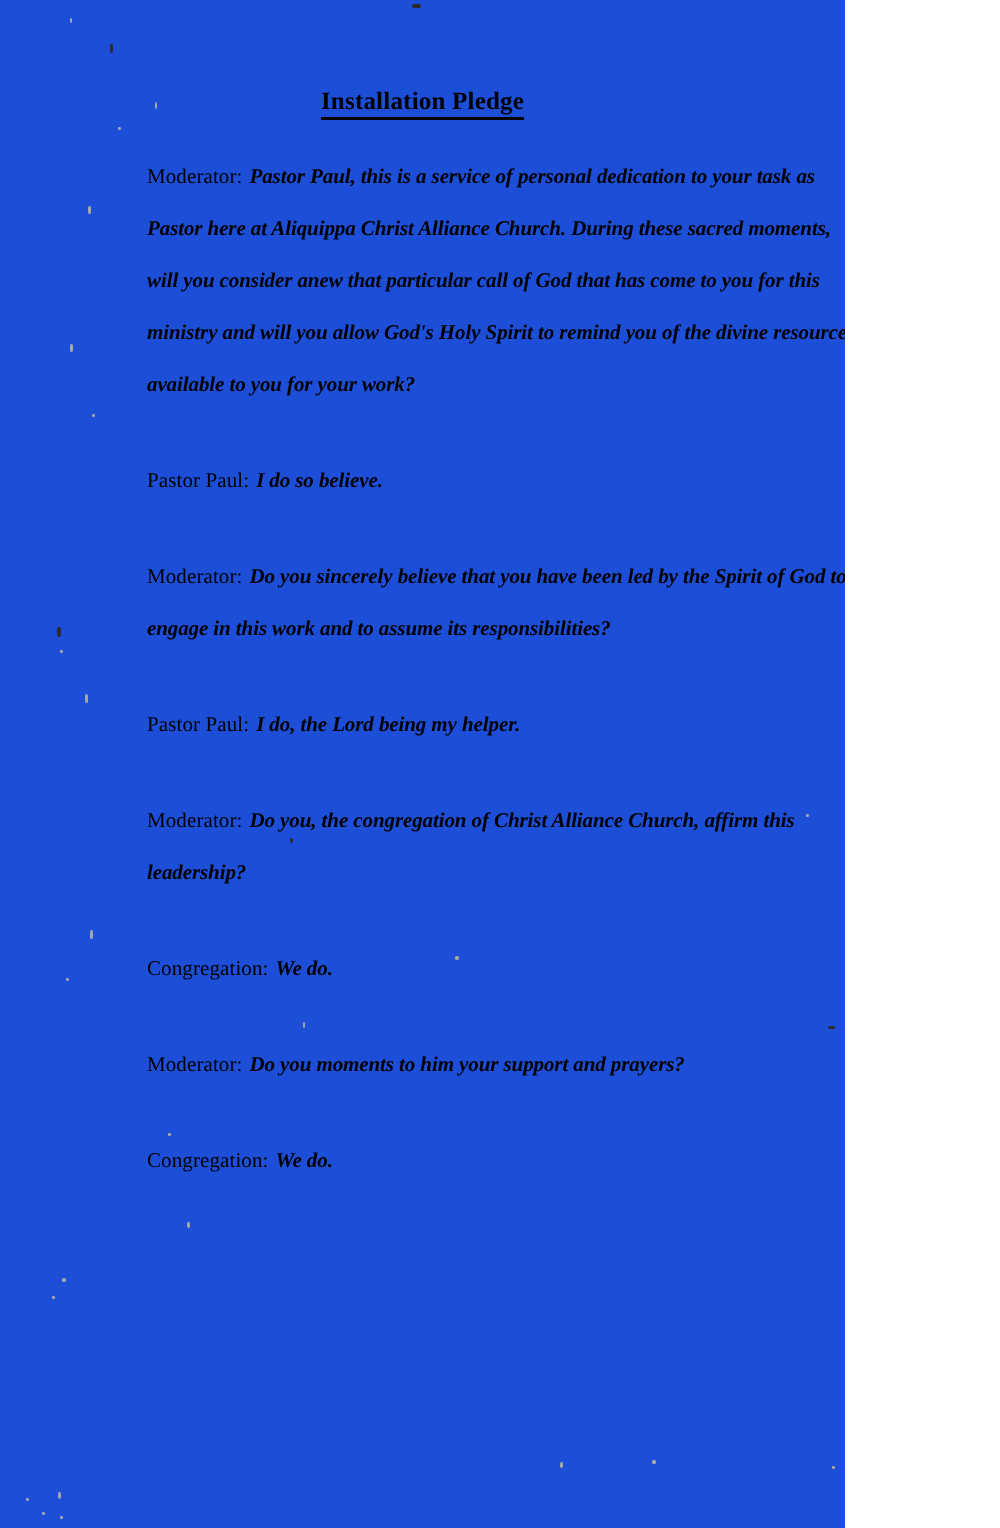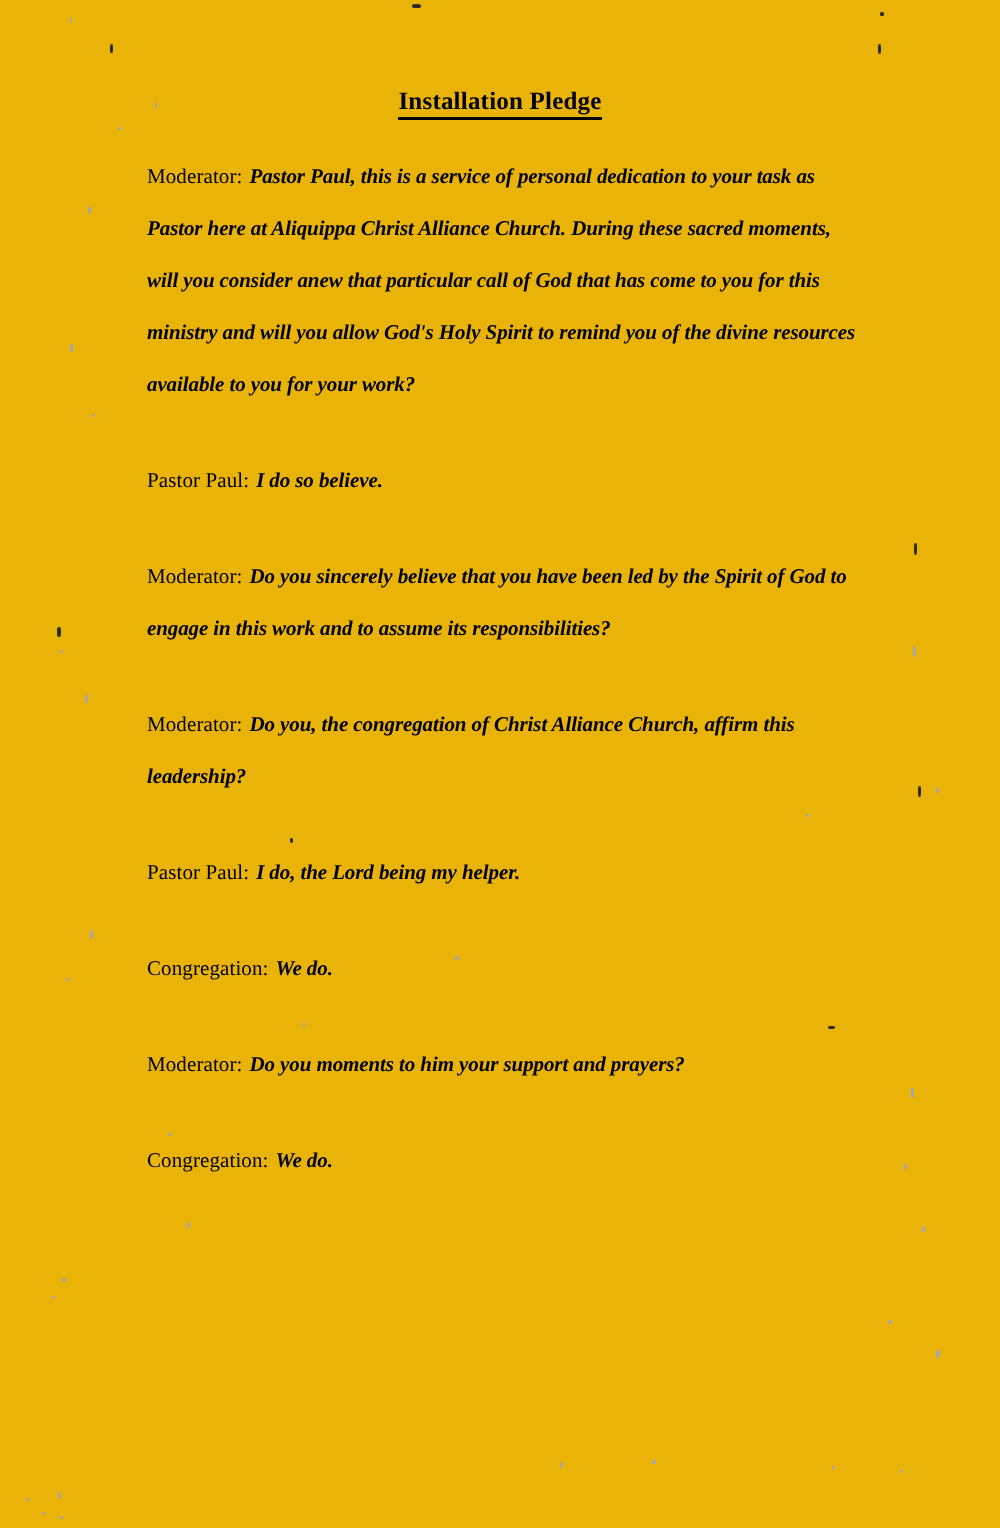--- a/index.html
+++ b/index.html
@@ -4,23 +4,23 @@
 <title>Installation Pledge</title>
 <style>
   html, body {
     margin: 0;
     padding: 0;
     background: #ffffff;
   }
 
   .page {
     position: relative;
-    width: 1000px;
+    width: 845px;
     height: 1528px;
-    background: #eab308;
+    background: #1d4ed8;
     overflow: hidden;
     font-family: "Liberation Serif", "DejaVu Serif", serif;
     color: #000000;
     -webkit-font-smoothing: none;
   }
 
   
   .speckles {
     position: absolute;
     inset: 0;
@@ -138,20 +138,20 @@
     </div>
 
   <div class="doc-title">
     <span class="title-text">Installation Pledge</span>
   </div>
 
   <div class="body-block">
       <p class="exchange"><span class="speaker">Moderator:</span><span class="speech">Pastor Paul, this is a service of personal dedication to your task as Pastor here at Aliquippa Christ Alliance Church. During these sacred moments, will you consider anew that particular call of God that has come to you for this ministry and will you allow God's Holy Spirit to remind you of the divine resources available to you for your work?</span></p>
       <p class="exchange"><span class="speaker">Pastor Paul:</span><span class="speech">I do so believe.</span></p>
       <p class="exchange"><span class="speaker">Moderator:</span><span class="speech">Do you sincerely believe that you have been led by the Spirit of God to engage in this work and to assume its responsibilities?</span></p>
+      <p class="exchange"><span class="speaker">Pastor Paul:</span><span class="speech">I do, the Lord being my helper.</span></p>
       <p class="exchange"><span class="speaker">Moderator:</span><span class="speech">Do you, the congregation of Christ Alliance Church, affirm this leadership?</span></p>
-      <p class="exchange"><span class="speaker">Pastor Paul:</span><span class="speech">I do, the Lord being my helper.</span></p>
       <p class="exchange"><span class="speaker">Congregation:</span><span class="speech">We do.</span></p>
       <p class="exchange"><span class="speaker">Moderator:</span><span class="speech">Do you moments to him your support and prayers?</span></p>
       <p class="exchange"><span class="speaker">Congregation:</span><span class="speech">We do.</span></p>
     </div>
 
 </div>
 
 </body></html>

